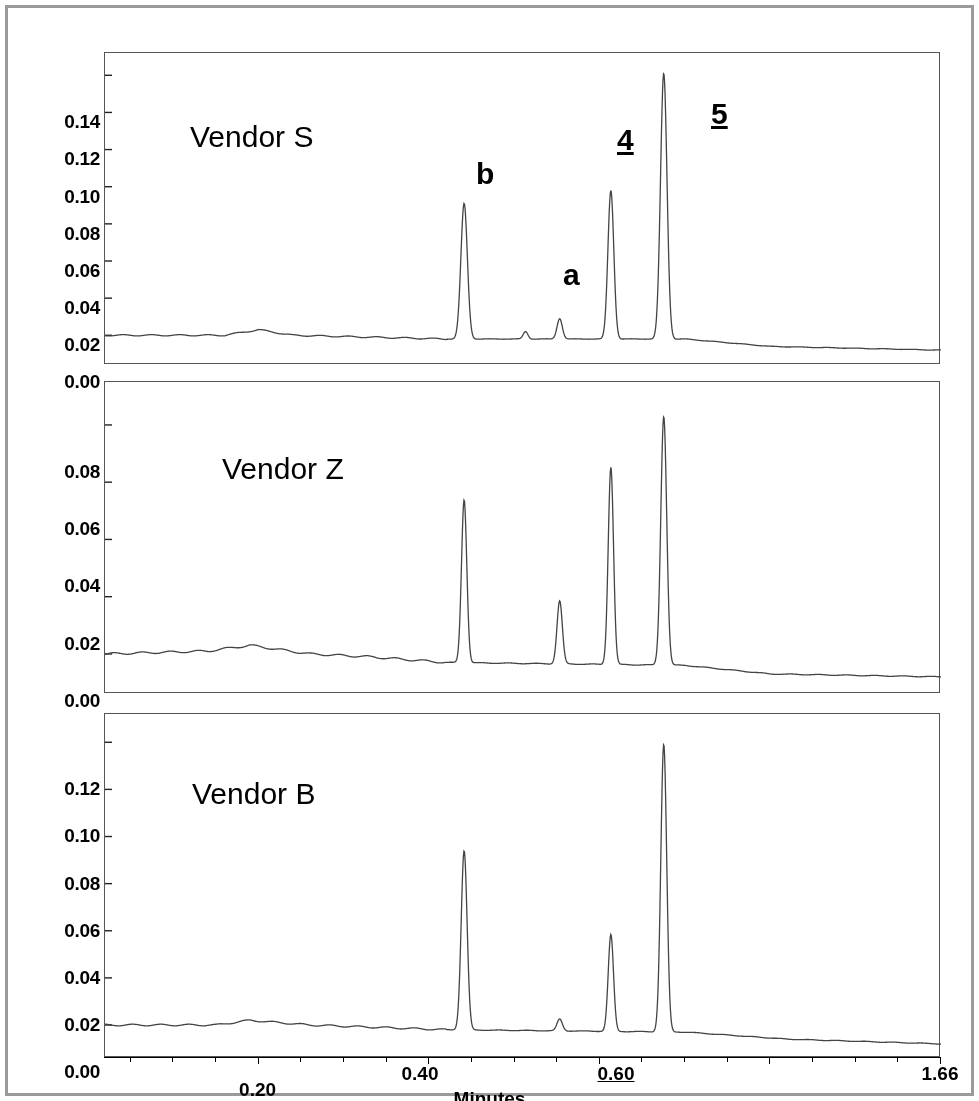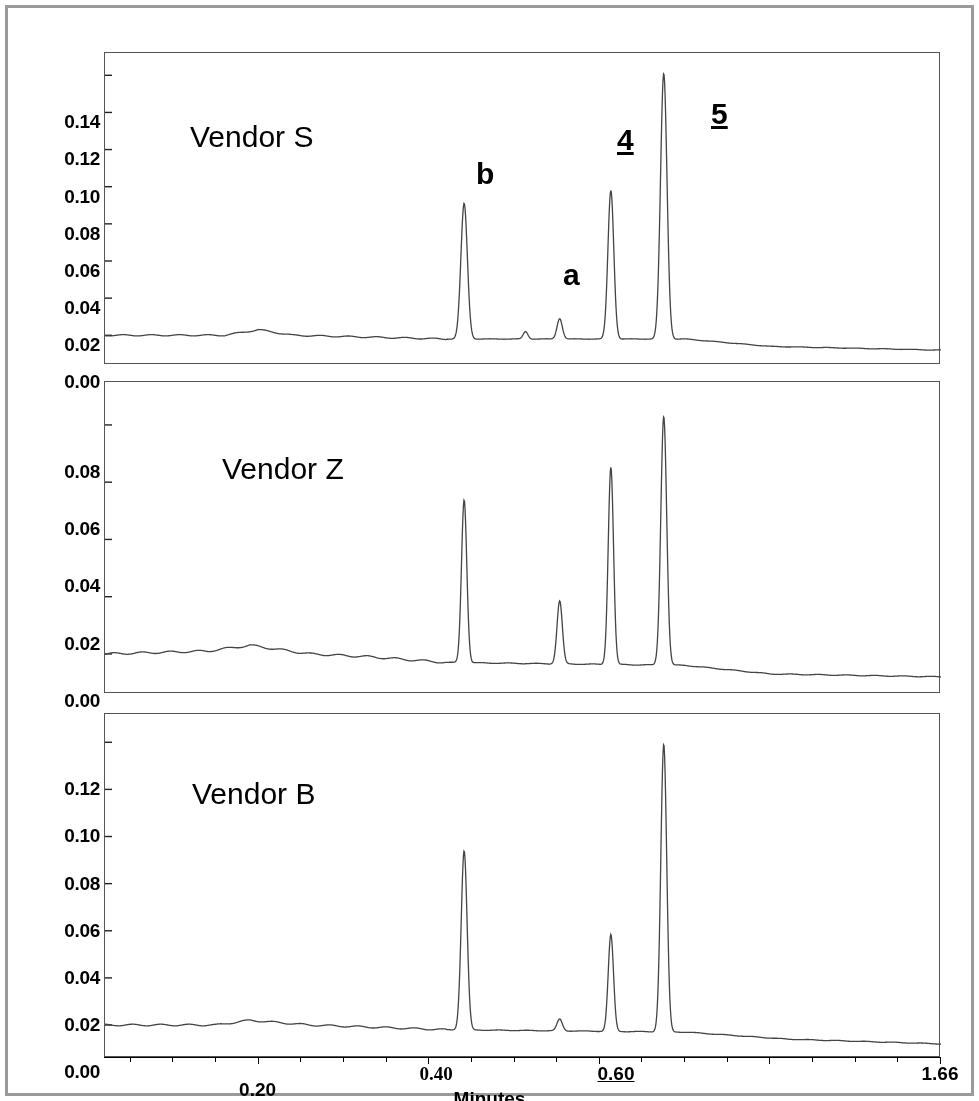--- a/index.html
+++ b/index.html
@@ -195,21 +195,21 @@
       <div class="xtick minor" style="left:556.1px;"></div>
       <div class="xtick minor" style="left:641.4px;"></div>
       <div class="xtick minor" style="left:684.1px;"></div>
       <div class="xtick minor" style="left:726.7px;"></div>
       <div class="xtick minor" style="left:812.0px;"></div>
       <div class="xtick minor" style="left:854.7px;"></div>
       <div class="xtick minor" style="left:897.3px;"></div>
       <div class="xtick" style="left:257.6px;"></div>
       <div class="xlabel" style="left:257.6px;margin-top:16px;">0.20</div>
       <div class="xtick" style="left:428.2px;"></div>
-      <div class="xlabel" style="left:436px;font-family:Liberation Serif, serif;">0.40</div>
+      <div class="xlabel" style="left:420px;">0.40</div>
       <div class="xtick" style="left:598.8px;"></div>
       <div class="xlabel" style="left:616px;text-decoration:underline;">0.60</div>
       <div class="xtick" style="left:769.4px;"></div>
       <div class="xlabel" style="left:769.4px;margin-top:48px;">0.80</div>
       <div class="xtick" style="left:940.0px;"></div>
       <div class="xlabel" style="left:940.0px;">1.66</div>
     </div>
   <div class="axis-title">Minutes</div>
 </div>
 

